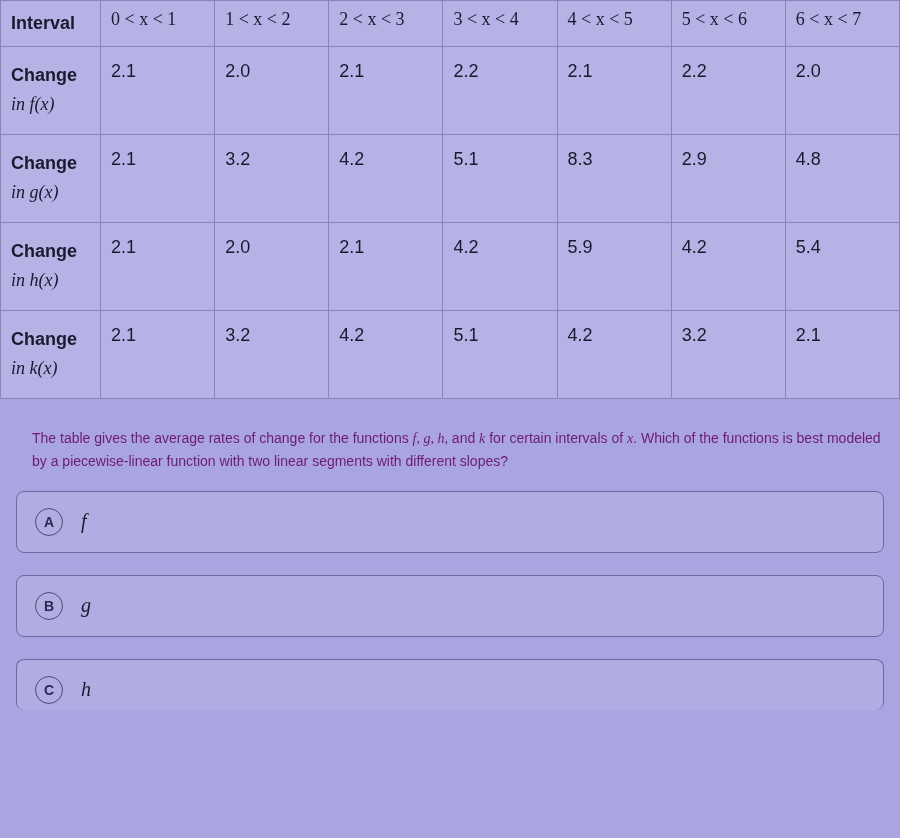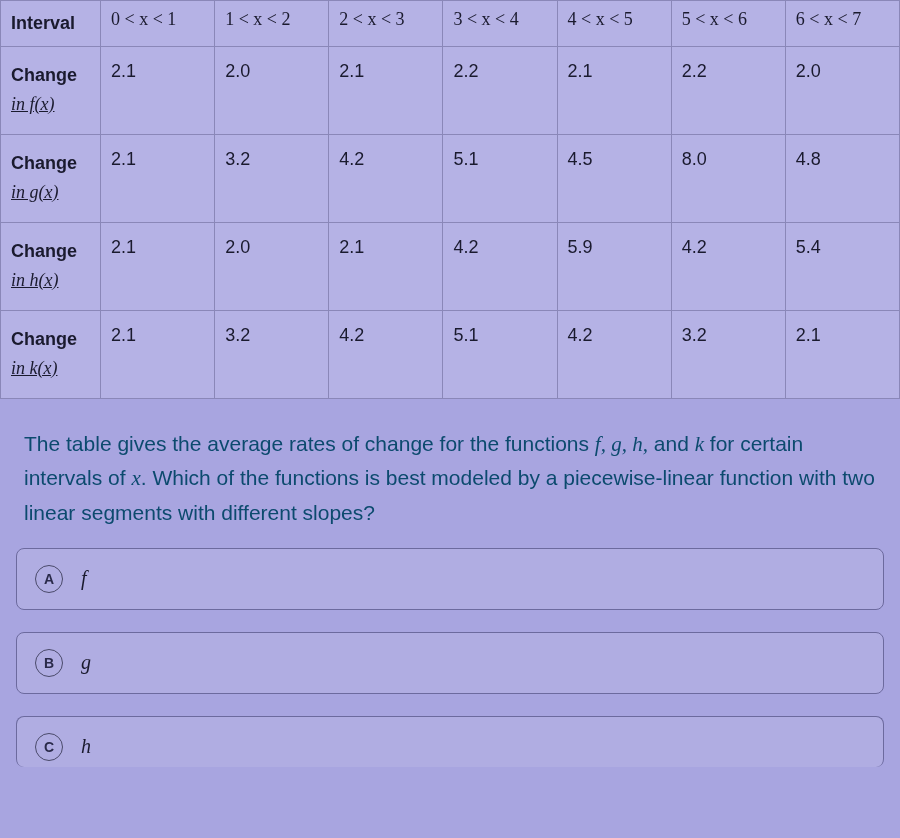--- a/index.html
+++ b/index.html
@@ -24,27 +24,27 @@
       padding: 14px 10px;
       font-size: 18px;
       vertical-align: top;
     }
     th { font-weight: bold; padding-top: 8px; padding-bottom: 8px; }
     .row-label {
       font-weight: bold;
       line-height: 1.6;
       width: 100px;
     }
-    .row-label .expr { font-style: italic; font-family: 'Times New Roman', serif; font-weight: normal; text-decoration: underline; }
+    .row-label .expr { font-style: italic; font-family: 'Times New Roman', serif; font-weight: normal; }
     .interval-head { font-family: 'Times New Roman', serif; font-weight: normal; }
     .question {
-      padding: 28px 16px 18px 24px;
-      font-size: 21px;
+      padding: 28px 16px 18px 32px;
+      font-size: 14px;
       line-height: 1.6;
-      color: #0c4a6e;
+      color: #701a75;
     }
     .question .mathit { font-style: italic; font-family: 'Times New Roman', serif; }
     .choices { padding: 0 16px; }
     .choice {
       border: 1.5px solid #6c6a9e;
       border-radius: 8px;
       padding: 16px 18px;
       margin-bottom: 22px;
       background: #b0ade2;
       display: flex;
@@ -102,22 +102,22 @@
 
     <tr>
       <td class="row-label">
         <span>Change</span><br>
         <span class="expr">in g(x)</span>
       </td>
       <td>2.1</td>
       <td>3.2</td>
       <td>4.2</td>
       <td>5.1</td>
-      <td>4.5</td>
-      <td>8.0</td>
+      <td>8.3</td>
+      <td>2.9</td>
       <td>4.8</td>
     </tr>
 
     <tr>
       <td class="row-label">
         <span>Change</span><br>
         <span class="expr">in h(x)</span>
       </td>
       <td>2.1</td>
       <td>2.0</td>

